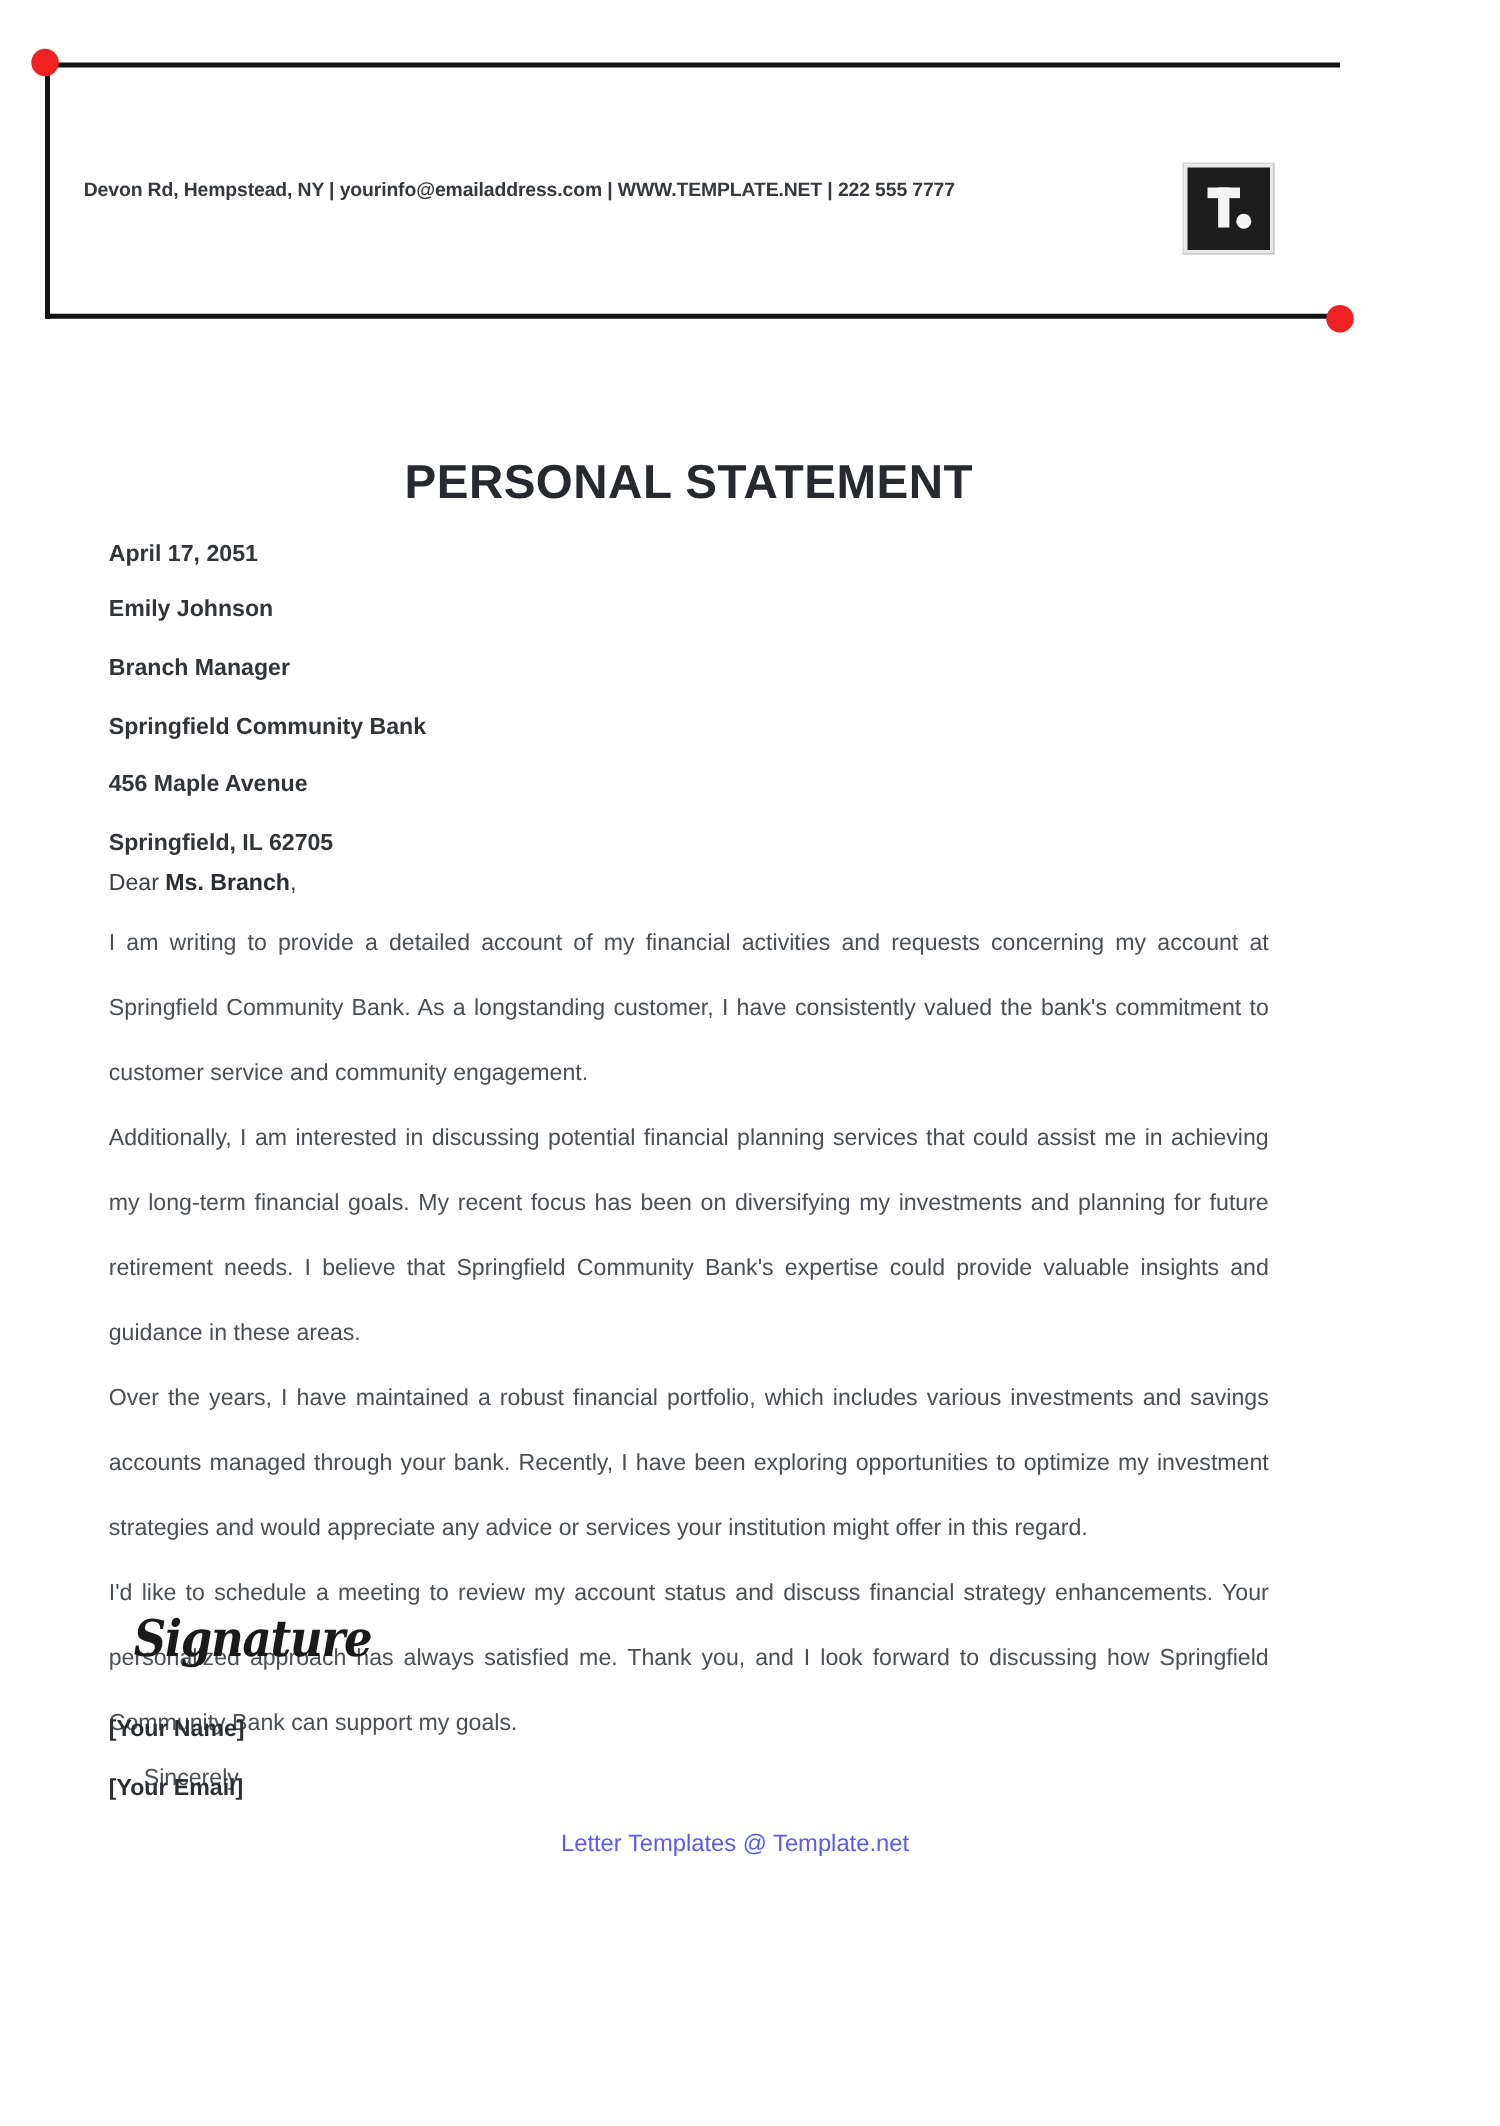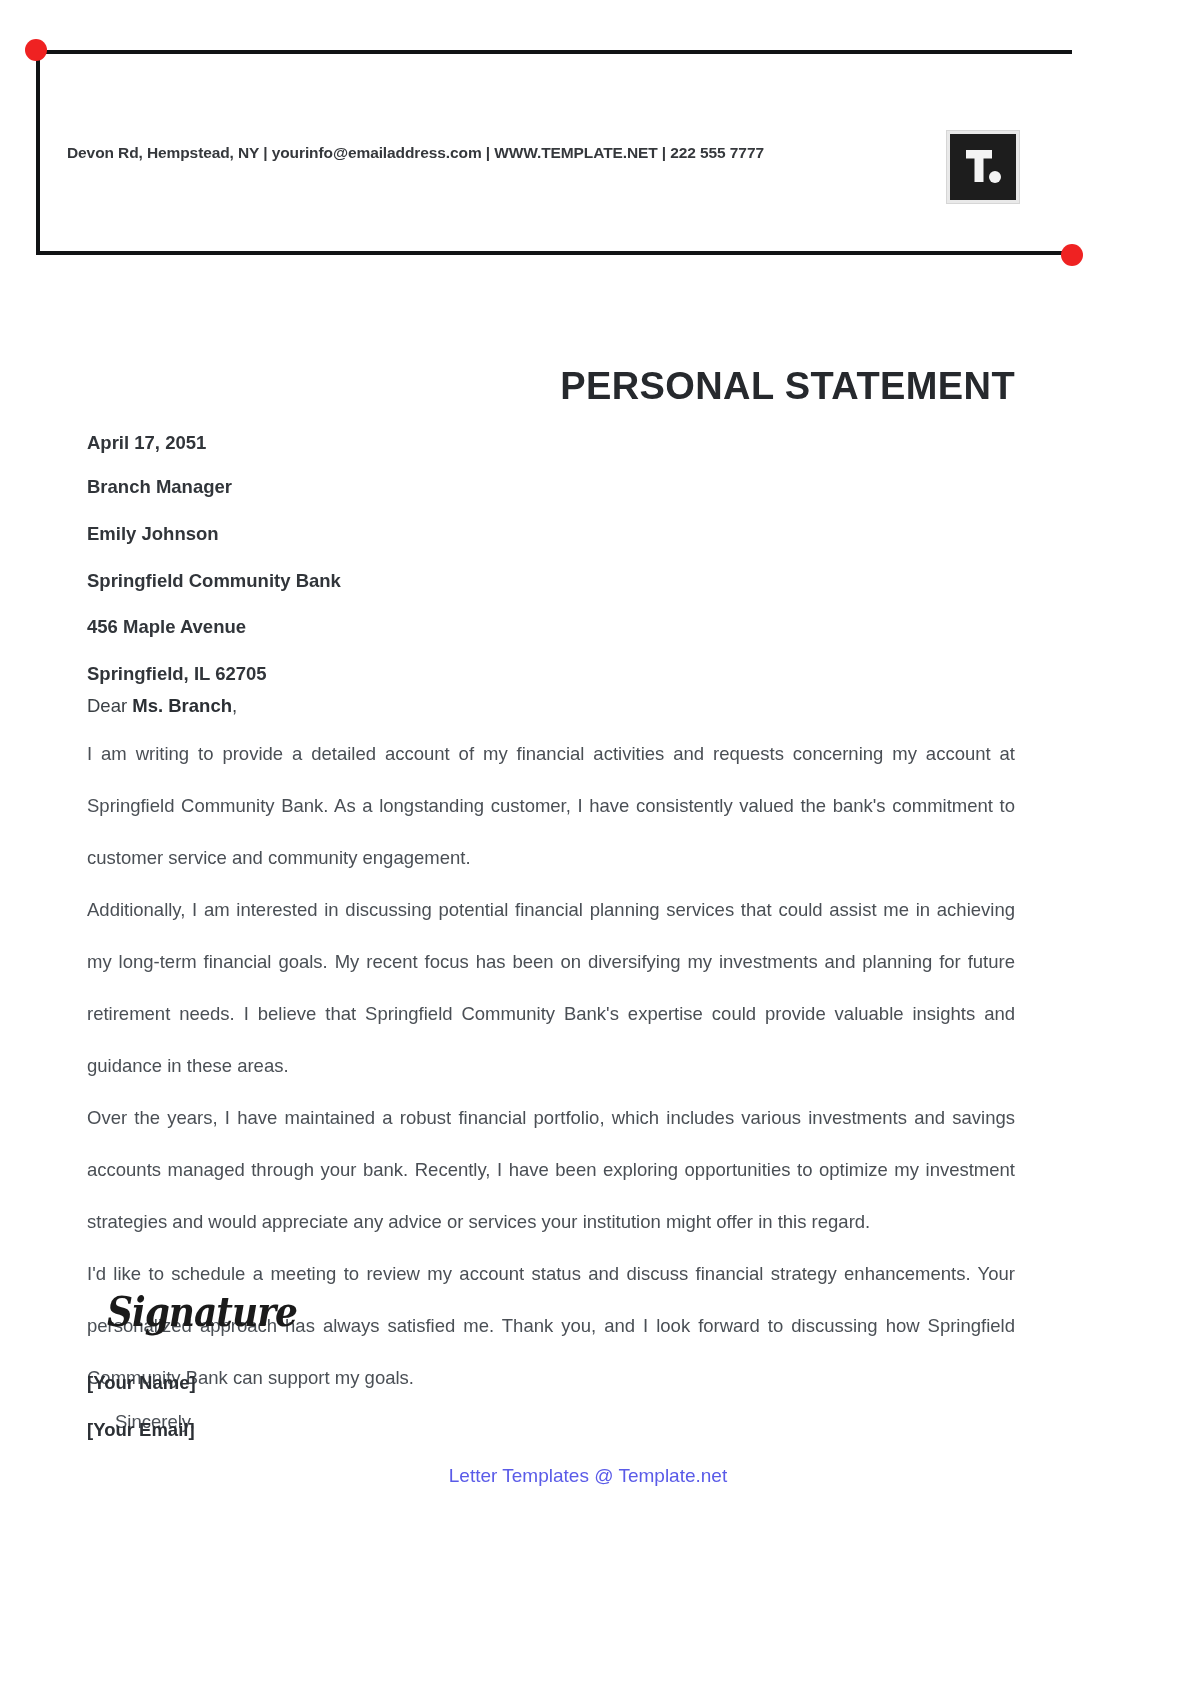--- a/index.html
+++ b/index.html
@@ -85,21 +85,21 @@
     left: 87px;
     top: 0;
     width: 928px;
   }
 
   .doc-title {
     position: absolute;
     left: 0;
     top: 365px;
     width: 928px;
-    text-align: right;
+    text-align: center;
     font-size: 38px;
     font-weight: 700;
     letter-spacing: 0.4px;
     color: #26292d;
   }
 
   .addr-block {
     position: absolute;
     left: 0;
     top: 432px;
@@ -205,22 +205,22 @@
     </svg>
   </div>
 </div>
 
 <div class="doc">
 
   <div class="doc-title">PERSONAL STATEMENT</div>
 
   <div class="addr-block">
     <div class="addr-line">April 17, 2051</div>
+    <div class="addr-line">Emily Johnson</div>
     <div class="addr-line">Branch Manager</div>
-    <div class="addr-line">Emily Johnson</div>
     <div class="addr-line">Springfield Community Bank</div>
     <div class="addr-line">456 Maple Avenue</div>
     <div class="addr-line">Springfield, IL 62705</div>
   </div>
 
   <div class="salutation">
     <span>Dear </span><b>Ms. Branch</b><span>,</span>
   </div>
 
   <div class="body-copy">

